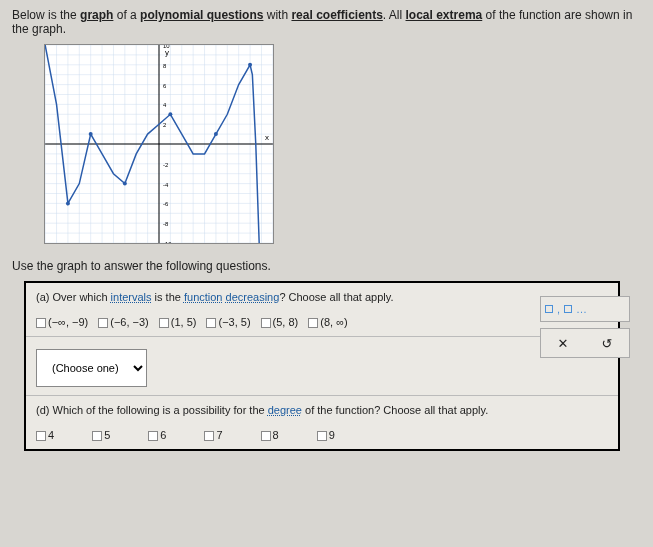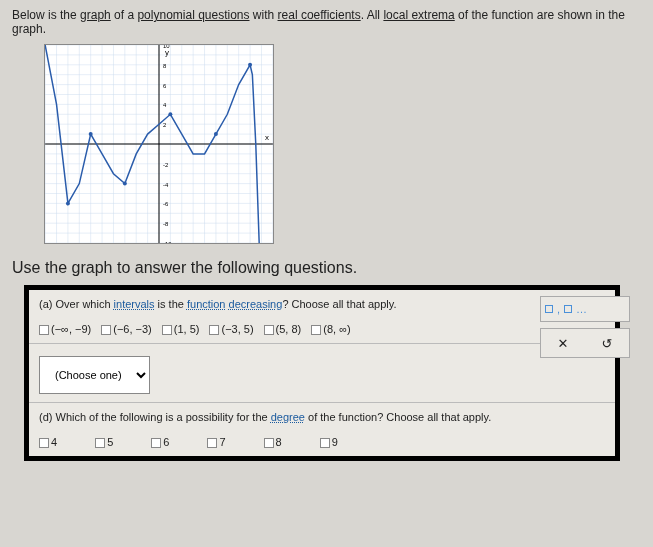--- a/index.html
+++ b/index.html
@@ -1,23 +1,23 @@
 <!DOCTYPE html>
 <html><head>
 <meta charset="utf-8">
 <style>
 *{box-sizing:border-box;margin:0;padding:0}
 body{font-family:Arial,sans-serif;font-size:12px;background:#d8d6d1;width:653px;height:547px;overflow:hidden;color:#222;padding:4px}
 .main{background:#d8d6d1}
 .intro{padding:4px 8px;font-size:12px}
-b u,.bu{font-weight:normal;text-decoration:underline}
+b u,.bu{font-weight:bold;text-decoration:underline}
 .graph-wrap{padding:4px 40px}
 svg.graph{background:#fff;border:1px solid #888}
-.qintro{padding:8px;font-size:16px}
-.qbox{border:5px solid #000000;margin:0 20px 0 20px;background:#ebe9e4;width:596px;position:relative}
+.qintro{padding:8px;font-size:12px}
+.qbox{border:2px solid #000000;margin:0 20px 0 20px;background:#ebe9e4;width:596px;position:relative}
 .part{padding:8px 10px;border-bottom:1px solid #bbb;font-size:11px}
 .link{color:#1a5a9e;text-decoration:underline dotted}
 .opts{margin-top:12px}
 .cb{display:inline-block;width:10px;height:10px;border:1px solid #888;background:#fff;margin-right:2px;vertical-align:middle}
 .opt{display:inline-block;margin-right:10px;vertical-align:middle}
 .inp{width:30px;height:20px;border:1px solid #4a90d9;background:#fff;display:inline-block;margin-top:4px}
 select{font-size:11px;border:1px solid #888;background:#fff;padding:11px}
 .side{position:absolute;left:540px;top:296px;width:90px}
 .sidebox{border:1px solid #aaa;background:#ebe9e4;padding:4px;font-size:11px;height:26px;display:flex;align-items:center;justify-content:flex-start;gap:4px;overflow:hidden}
 .sidebox2{border:1px solid #aaa;background:#ebe9e4;margin-top:6px;height:30px;display:flex;align-items:center;justify-content:space-around;font-size:13px}

